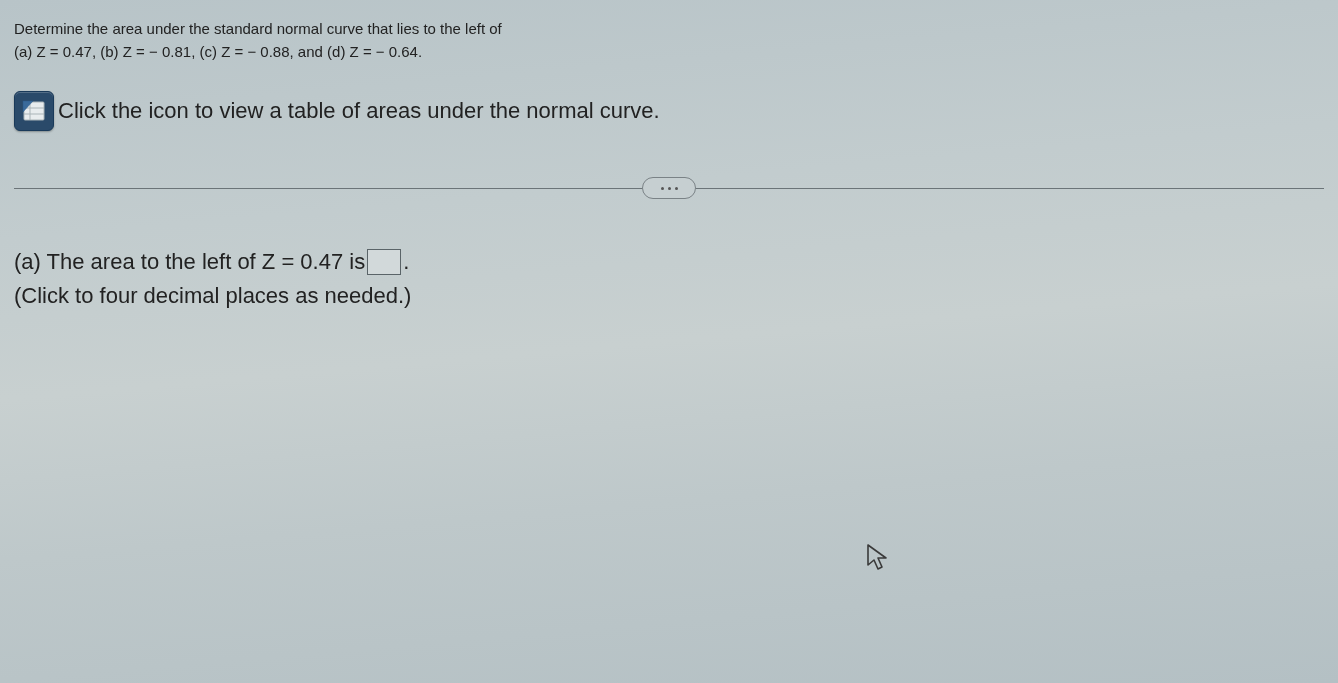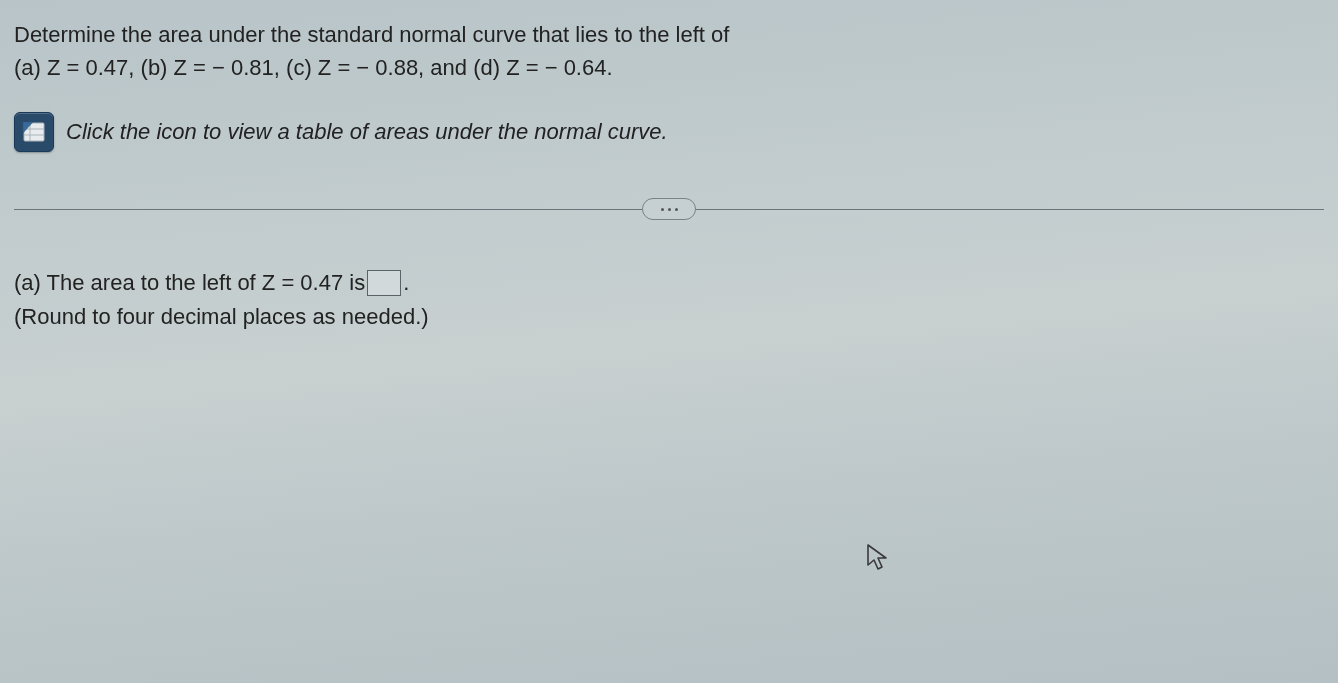--- a/index.html
+++ b/index.html
@@ -9,30 +9,29 @@
     background: linear-gradient(175deg, #b8c4c8 0%, #c2ccce 30%, #c8d0d0 50%, #bec8ca 70%, #b4c0c4 100%);
     font-family: Arial, Helvetica, sans-serif;
     color: #1a1a1a;
     position: relative;
     overflow: hidden;
   }
   .content {
     padding: 18px 14px 0 14px;
   }
   .question-text {
-    font-size: 22px;
+    font-size: 15px;
     line-height: 1.5;
     color: #222;
   }
   .icon-row {
     display: flex;
     align-items: center;
-    gap: 12px;
+    gap: 4px;
     margin-top: 28px;
-    font-style: italic;
   }
   .table-icon {
     width: 40px;
     height: 40px;
     background: #2a4a6a;
     border: 1px solid #1a3a5a;
     border-radius: 6px;
     display: flex;
     align-items: center;
     justify-content: center;
@@ -135,21 +134,21 @@
         <span class="dot"></span>
     </div>
   </div>
 
   <div class="answer-block">
     <div class="answer-line">
       <span>(a) The area to the left of Z = 0.47 is </span>
       <input class="answer-input" type="text" value="" style="">
       <span>.</span>
     </div>
-    <div>(Round to four decimal places as needed.)</div>
+    <div>(Click to four decimal places as needed.)</div>
   </div>
 
 </div>
 
 <div class="cursor-arrow">
   <svg width="26" height="30" viewBox="0 0 26 30">
     <path d="M 2 2 L 2 22 L 8 17 L 12 26 L 16 24 L 12 15 L 20 15 Z" fill="none" stroke="#3a3a3a" stroke-width="1.6" stroke-linejoin="round"></path>
   </svg>
 </div>
 

